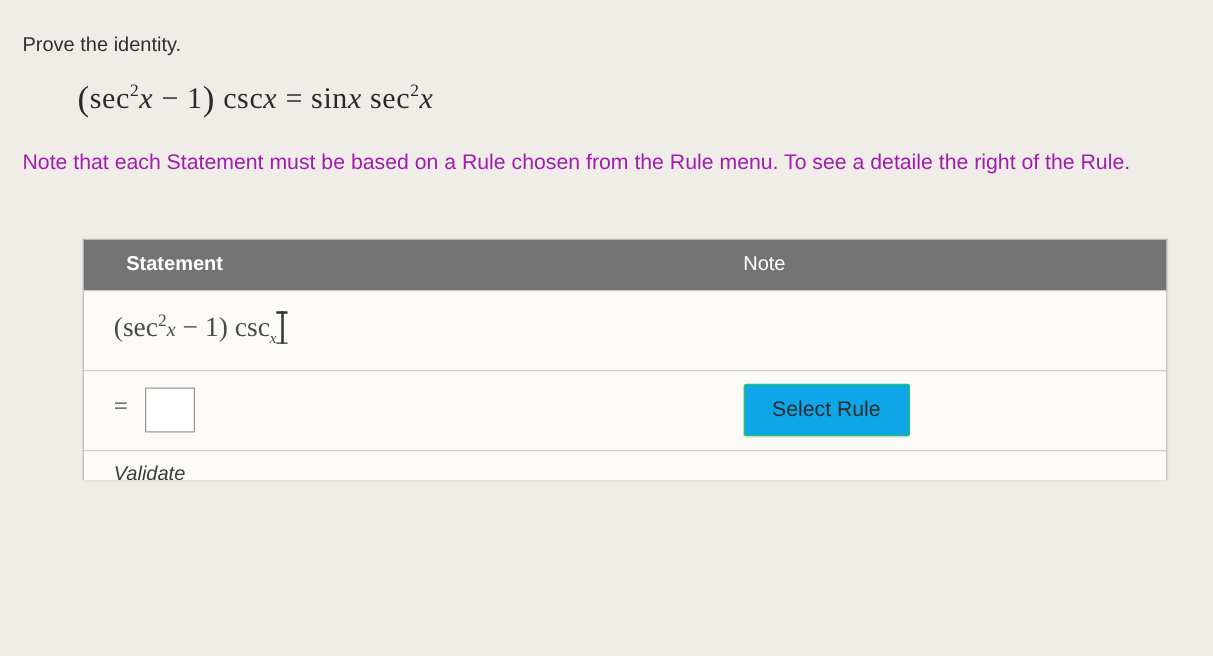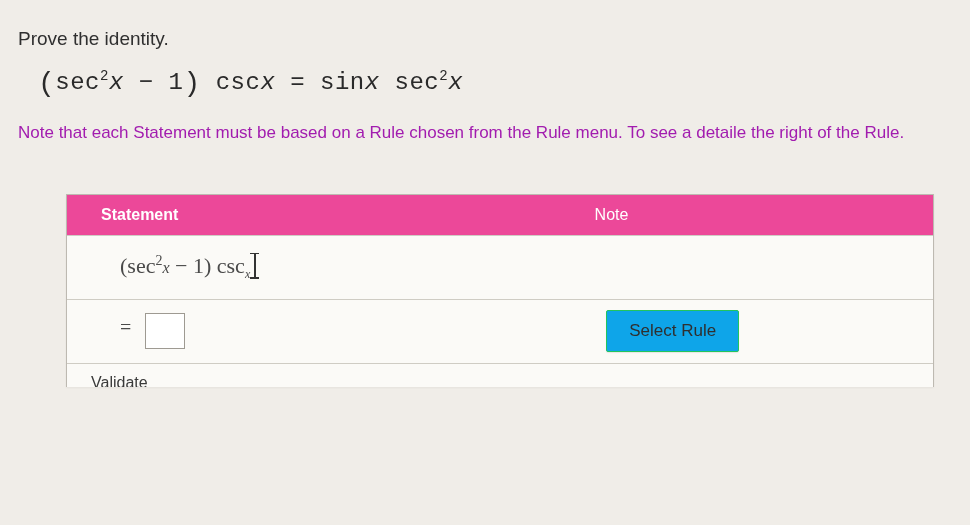--- a/index.html
+++ b/index.html
@@ -9,29 +9,29 @@
     background: #f0ede8;
     font-family: Arial, Helvetica, sans-serif;
     color: #3a3a3a;
     overflow: hidden;
     position: relative;
   }
   .page {
     padding: 28px 18px 0 18px;
   }
   .instruction {
-    font-size: 19px;
+    font-size: 16px;
     margin-bottom: 18px;
     color: #2f2f2f;
   }
   .identity {
-    font-family: Liberation Mono, monospace;
+    font-family: Liberation Serif, serif;
     font-size: 24px;
     color: #2a2a2a;
-    margin-left: 20px;
+    margin-left: 44px;
     margin-bottom: 22px;
     letter-spacing: 0.5px;
   }
   .identity .lp { font-size: 28px; vertical-align: -2px; }
   .identity .rp { font-size: 28px; vertical-align: -2px; }
   .sup { font-size: 14px; vertical-align: super; }
   .var { font-style: italic; }
   .note {
     font-size: 17px;
     line-height: 1.45;
@@ -40,42 +40,41 @@
   }
   .table-wrap {
     margin: 0 18px 0 48px;
     border: 1px solid #bdb9b1;
     border-bottom: none;
     background: #fbfaf7;
     box-shadow: 0 1px 2px rgba(0,0,0,0.05);
   }
   .thead {
     display: flex;
-    background: #ec4899;
+    background: #737373;
     color: #ffffff;
     font-size: 16px;
     height: 40px;
     align-items: center;
   }
   .thead .col1 {
     width: 60%;
     padding-left: 34px;
     font-weight: 600;
   }
   .thead .col2 {
     width: 40%;
     padding-left: 8px;
     font-weight: 500;
   }
   .row {
     display: flex;
     border-top: 1px solid #cfccc4;
     min-height: 64px;
     align-items: center;
-    padding-left: 29px;
   }
   .row .col1 {
     width: 60%;
     padding-left: 24px;
     font-family: "Times New Roman", Times, serif;
     font-size: 22px;
     color: #4a4a4a;
   }
   .row .col2 {
     width: 40%;
@@ -133,20 +132,21 @@
   }
   .validate-row {
     border-top: 1px solid #cfccc4;
     padding: 10px 0 0 24px;
     height: 24px;
     overflow: hidden;
   }
   .validate-btn {
     font-size: 16px;
     color: #3a3a3a;
+    font-style: italic;
   }
   .math-small { font-family: "Times New Roman", Times, serif; }
   .sub { font-size: 12px; vertical-align: sub; }
 </style>
 </head>
 <body>
 
 <div class="page">
   <div class="instruction">Prove the identity.</div>
 

